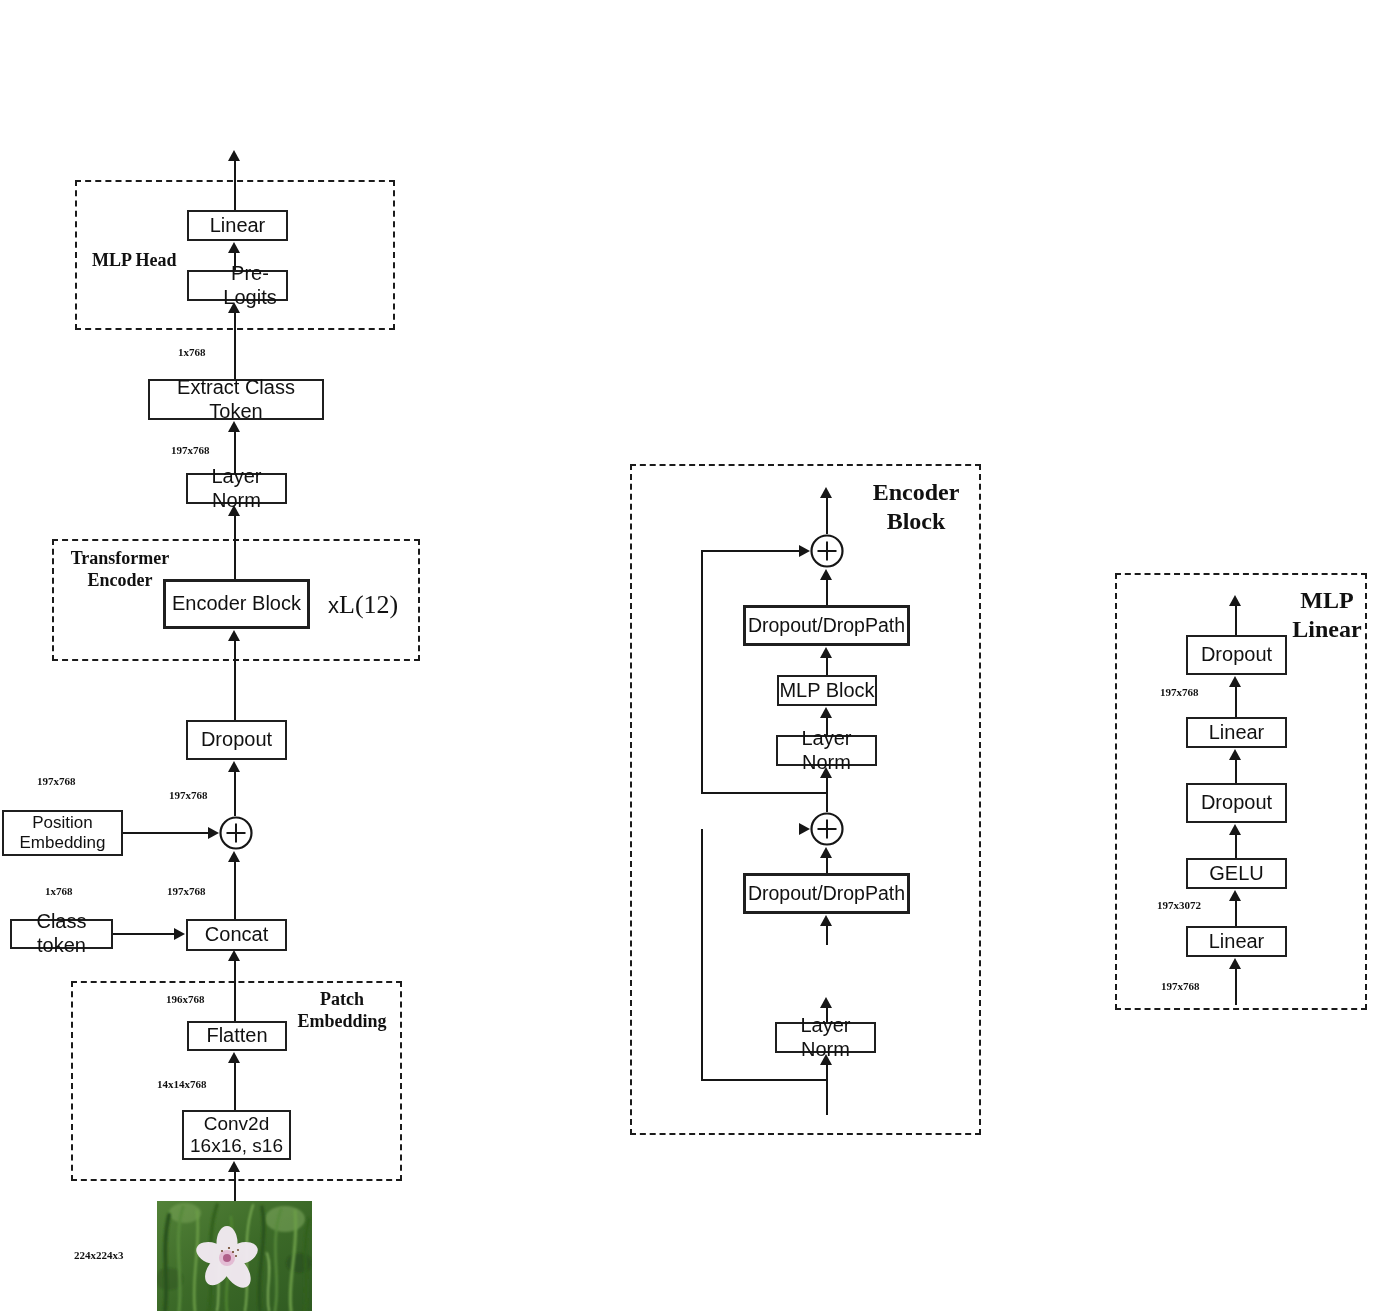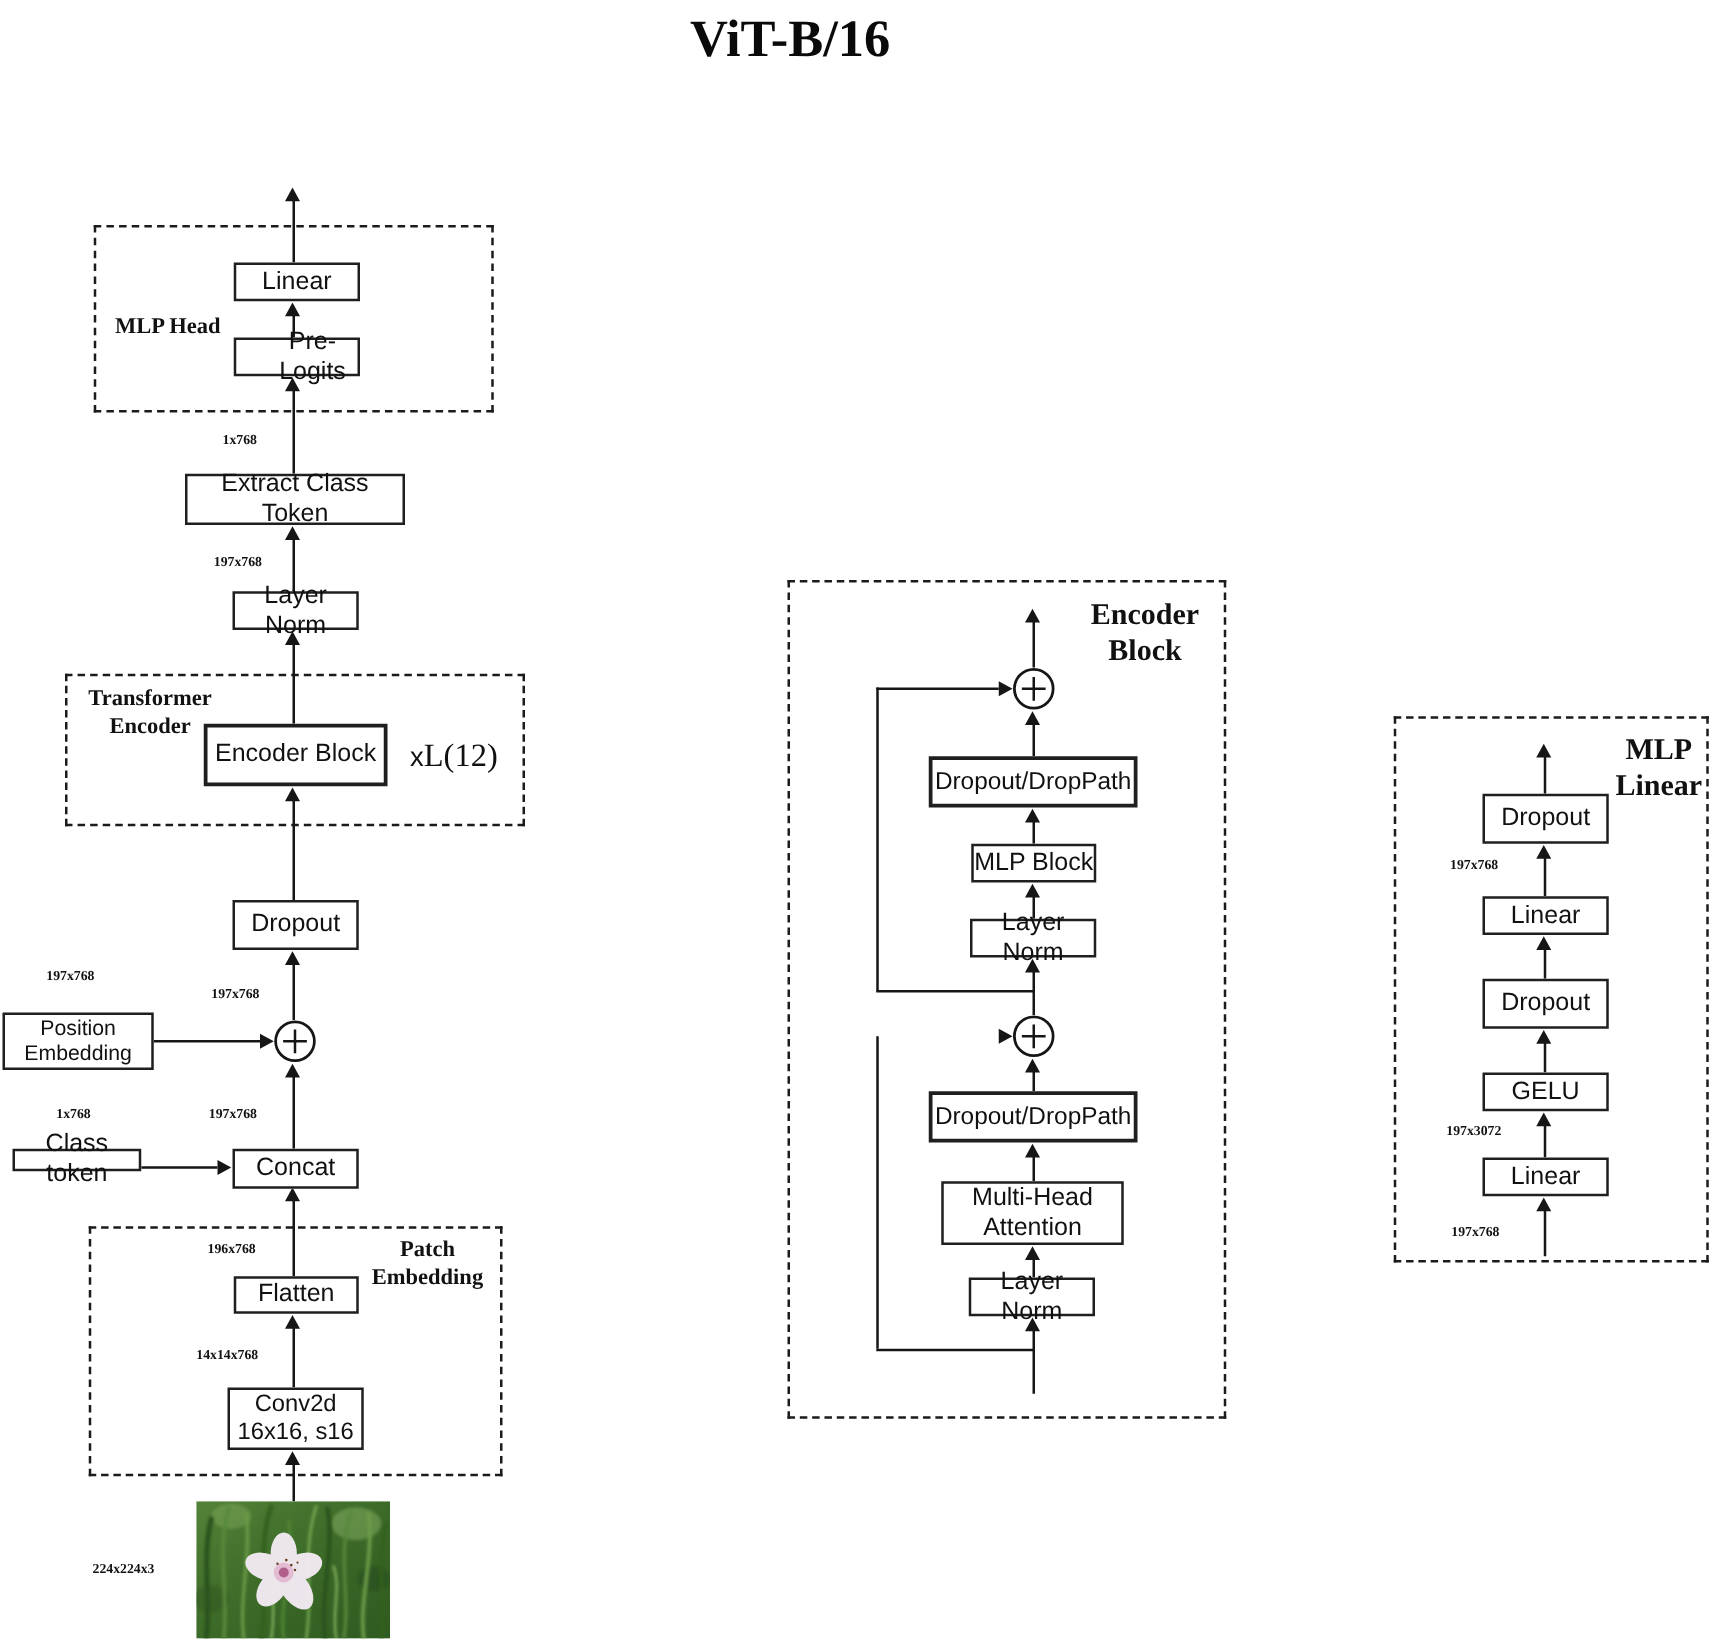--- a/index.html
+++ b/index.html
@@ -26,21 +26,20 @@
   .repeat{position:absolute;white-space:nowrap;z-index:3;}
   .repeat .rx{font-family:"Liberation Sans",sans-serif;font-size:22px;}
   .repeat .rc{font-family:"Liberation Serif",serif;font-size:26px;}
   .photo{position:absolute;z-index:4;}
 </style>
 </head>
 <body>
 
 <div class="canvas">
 
-  <div class="title" style="left:552px;top:8px;">ViT-B/16</div>
 
   <div class="group" style="left:75px;top:180px;width:320px;height:150px;"></div>
   <div class="group" style="left:52px;top:539px;width:368px;height:122px;"></div>
   <div class="group" style="left:71px;top:981px;width:331px;height:200px;"></div>
   <div class="group" style="left:630px;top:464px;width:351px;height:671px;"></div>
   <div class="group" style="left:1115px;top:573px;width:252px;height:437px;"></div>
 
   <div class="glabel" style="left:92px;top:250px;font-size:18px;">MLP Head</div>
   <div class="glabel" style="left:60px;top:548px;width:120px;font-size:18px;">Transformer
 Encoder</div>
@@ -91,21 +90,21 @@
   <div class="vline" style="left:234px;top:1170px;height:31px;"></div>
 
   <div class="box" style="left:187px;top:210px;width:101px;height:31px;">Linear</div>
   <div class="box" style="left:187px;top:270px;width:101px;height:31px;padding-left:25px;">Pre-Logits</div>
   <div class="box" style="left:148px;top:379px;width:176px;height:41px;">Extract Class Token</div>
   <div class="box" style="left:186px;top:473px;width:101px;height:31px;">Layer Norm</div>
   <div class="box thick" style="left:163px;top:579px;width:147px;height:50px;">Encoder Block</div>
   <div class="box" style="left:186px;top:720px;width:101px;height:40px;">Dropout</div>
   <div class="box" style="left:2px;top:810px;width:121px;height:46px;font-size:17px;">Position
 Embedding</div>
-  <div class="box" style="left:10px;top:919px;width:103px;height:18px;">Class token</div>
+  <div class="box" style="left:10px;top:919px;width:103px;height:30px;">Class token</div>
   <div class="box" style="left:186px;top:919px;width:101px;height:32px;">Concat</div>
   <div class="box" style="left:187px;top:1021px;width:100px;height:30px;">Flatten</div>
   <div class="box" style="left:182px;top:1110px;width:109px;height:50px;font-size:19px;">Conv2d
 16x16, s16</div>
 
   <div class="repeat" style="left:328px;top:590px;"><span class="rx">x</span><span class="rc">L(12)</span></div>
 
   <svg class="plus-circle" style="left:219px;top:816px;" viewBox="0 0 34 34">
     <circle cx="17" cy="17" r="15.5" fill="#ffffff" stroke="#161616" stroke-width="2.2"></circle>
     <path d="M17 7.5 V26.5 M7.5 17 H26.5" stroke="#161616" stroke-width="2" fill="none"></path>
@@ -210,22 +209,20 @@
   </svg>
 
   <div class="tri-up" style="left:820px;top:847px;"></div>
   <div class="vline" style="left:826px;top:856px;height:17px;"></div>
 
   <div class="box thick" style="left:743px;top:873px;width:167px;height:41px;font-size:19.5px;">Dropout/DropPath</div>
 
   <div class="tri-up" style="left:820px;top:915px;"></div>
   <div class="vline" style="left:826px;top:924px;height:21px;"></div>
 
-  <div class="box" style="left:753px;top:945px;width:146px;height:51px;">Multi-Head
-Attention</div>
 
   <div class="tri-up" style="left:820px;top:997px;"></div>
   <div class="vline" style="left:826px;top:1006px;height:16px;"></div>
 
   <div class="box" style="left:775px;top:1022px;width:101px;height:31px;">Layer Norm</div>
 
   <div class="tri-up" style="left:820px;top:1054px;"></div>
   <div class="vline" style="left:826px;top:1063px;height:52px;"></div>
 
   <div class="hline" style="left:701px;top:1079px;width:127px;"></div>

